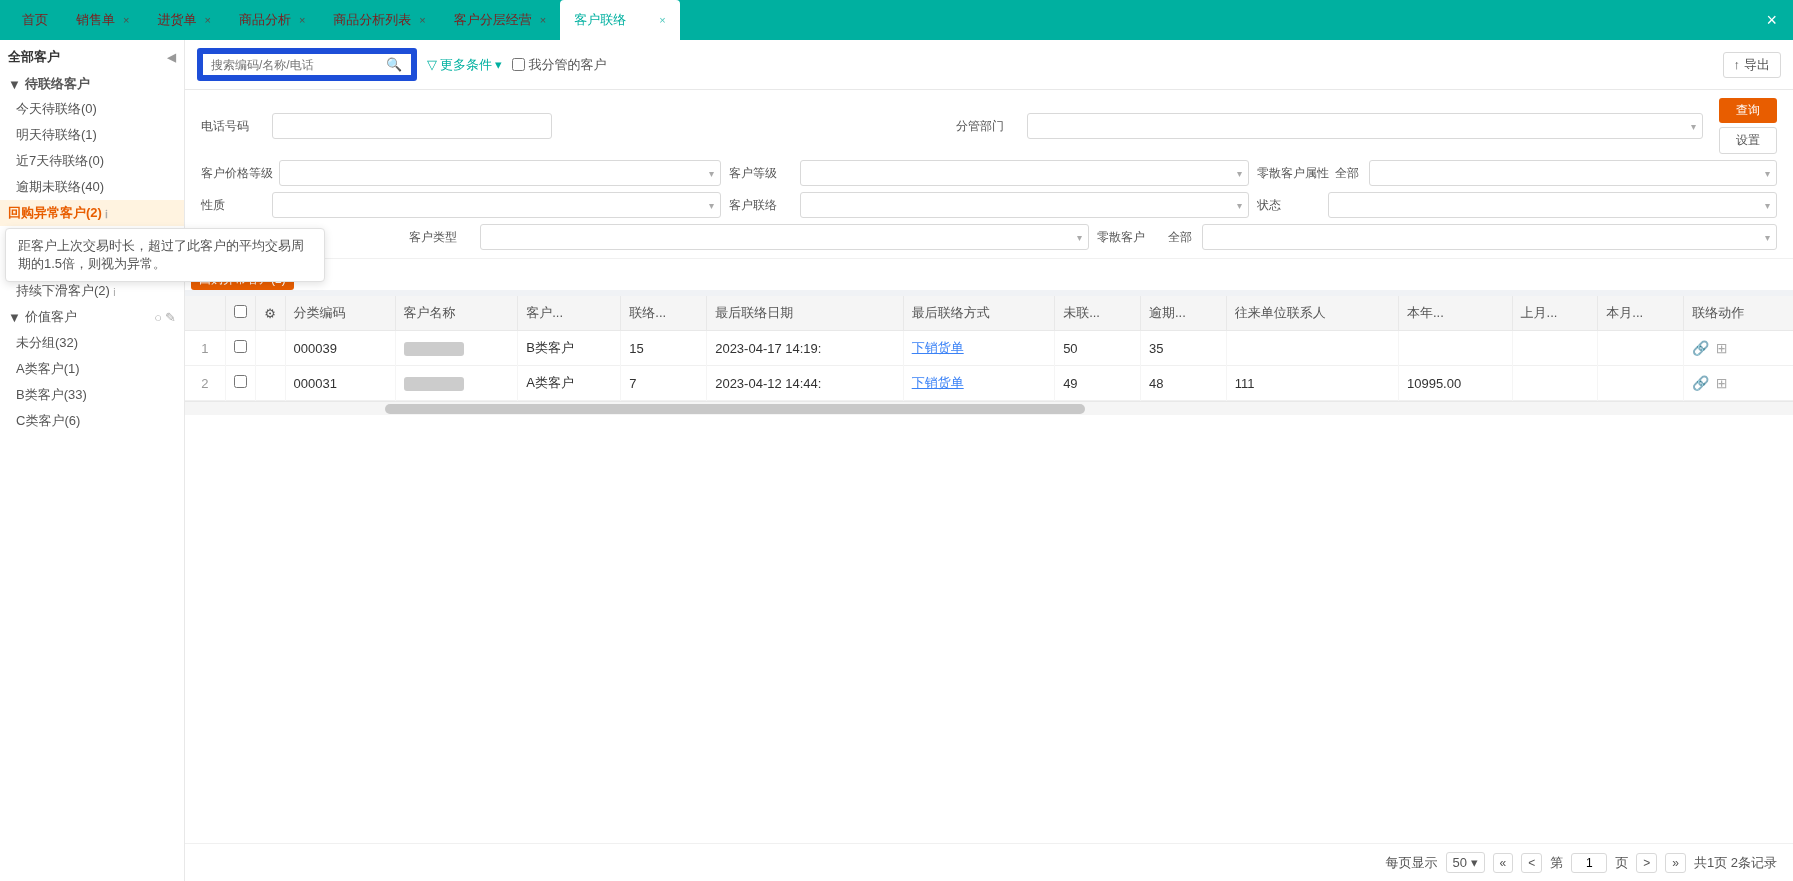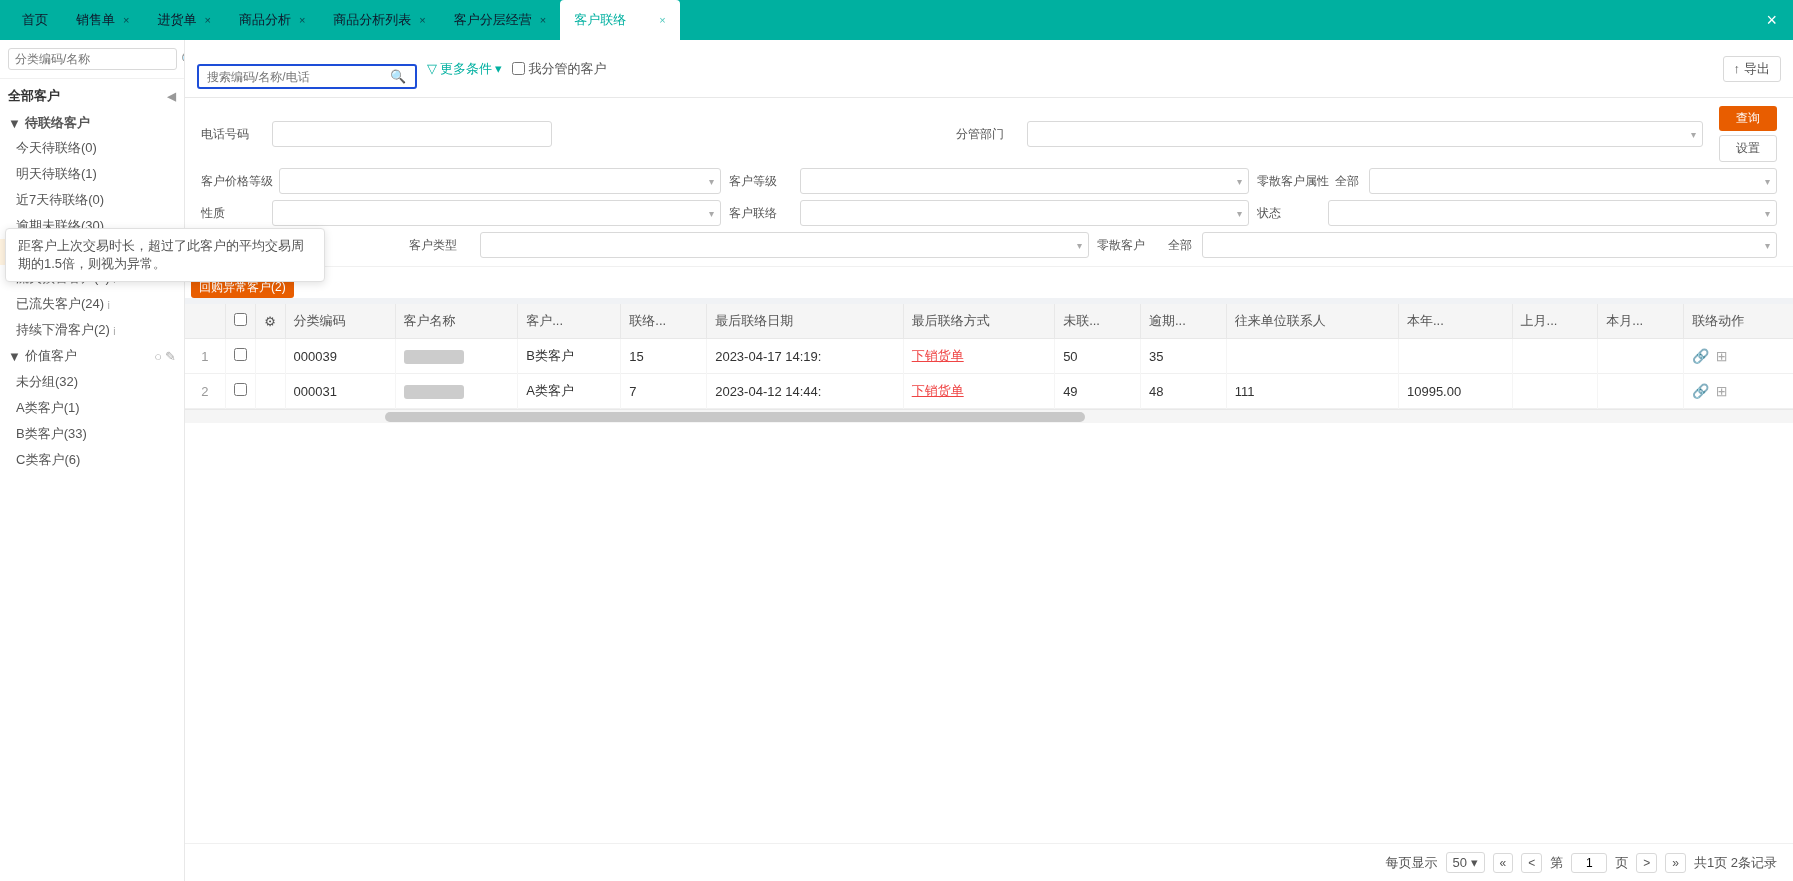--- a/index.html
+++ b/index.html
@@ -8,21 +8,21 @@
     
     .top-nav {
       height: 40px;
       background: #00b0a0;
       display: flex;
       align-items: center;
       padding: 0 8px;
       gap: 0;
     }
     .nav-item {
-      color: #0f172a;
+      color: #7f1d1d;
       padding: 0 14px;
       height: 40px;
       display: flex;
       align-items: center;
       cursor: pointer;
       font-size: 13px;
       white-space: nowrap;
       gap: 4px;
     }
     .nav-item.active { background: #fff; color: #00b0a0; border-radius: 4px 4px 0 0; gap: 29px; }
@@ -139,26 +139,25 @@
       background: #fff;
       padding: 8px 12px;
       display: flex;
       align-items: center;
       gap: 10px;
       border-bottom: 1px solid #e8e8e8;
     }
     .search-input-wrap {
       display: flex;
       align-items: center;
-      border: 2px solid #1d4ed8;
+      border: 6px solid #1d4ed8;
       border-radius: 3px;
       padding: 3px 8px;
       width: 220px;
       gap: 4px;
-      margin-top: 16px;
     }
     .search-input-wrap input {
       border: none;
       outline: none;
       font-size: 12px;
       width: 180px;
       color: #999;
     }
     .more-conditions {
       display: flex;
@@ -314,21 +313,21 @@
     tbody td {
       padding: 8px 8px;
       color: #333;
       border-right: 1px solid #f5f5f5;
       white-space: nowrap;
     }
     tbody td:last-child { border-right: none; }
     .col-num { width: 40px; color: #999; text-align: center; }
     .col-checkbox { width: 30px; text-align: center; }
     .col-settings-icon { width: 30px; text-align: center; }
-    .link-text { color: #ef4444; text-decoration: underline; cursor: pointer; }
+    .link-text { color: #3b82f6; text-decoration: underline; cursor: pointer; }
     .customer-name-blur {
       background: #ccc;
       border-radius: 3px;
       display: inline-block;
       width: 60px;
       height: 14px;
       vertical-align: middle;
     }
     .action-icons { display: flex; gap: 6px; align-items: center; }
     .action-icon { color: #aaa; cursor: pointer; font-size: 14px; }
@@ -421,45 +420,41 @@
     <span>客户联络</span>
     <span class="close-x">×</span>
   </div>
   <div class="nav-spacer"></div>
   <div class="nav-close-btn">×</div>
 </div>
 
 <div class="main-layout">
 
   <div class="sidebar">
-    <div class="sidebar-search">
-      <input type="text" placeholder="分类编码/名称" style="">
-      <span class="search-icon">🔍</span>
-    </div>
 
     <div class="sidebar-section-header">
       <span>全部客户</span>
       <span class="collapse-icon">◀</span>
     </div>
 
     <div class="sidebar-group-label">
       <span>▼</span>
       <span>待联络客户</span>
     </div>
     <div class="sidebar-item">
       <span>今天待联络(0)</span>
     </div>
     <div class="sidebar-item">
       <span>明天待联络(1)</span>
     </div>
     <div class="sidebar-item">
       <span>近7天待联络(0)</span>
     </div>
     <div class="sidebar-item">
-      <span>逾期未联络(30)</span>
+      <span>逾期未联络(40)</span>
     </div>
 
     <div class="sidebar-item active" style="padding-left: 8px; border-left: none; background: #fff3e0;">
       <span style="color:#e85d00; font-weight:bold;">回购异常客户(2)</span>
       <span style="color:#aaa; margin-left:3px; font-size:11px;">ℹ</span>
     </div>
     <div class="sidebar-item">
       <span>流失预警客户(3)</span>
       <span style="color:#aaa; margin-left:3px; font-size:11px;">ℹ</span>
     </div>

